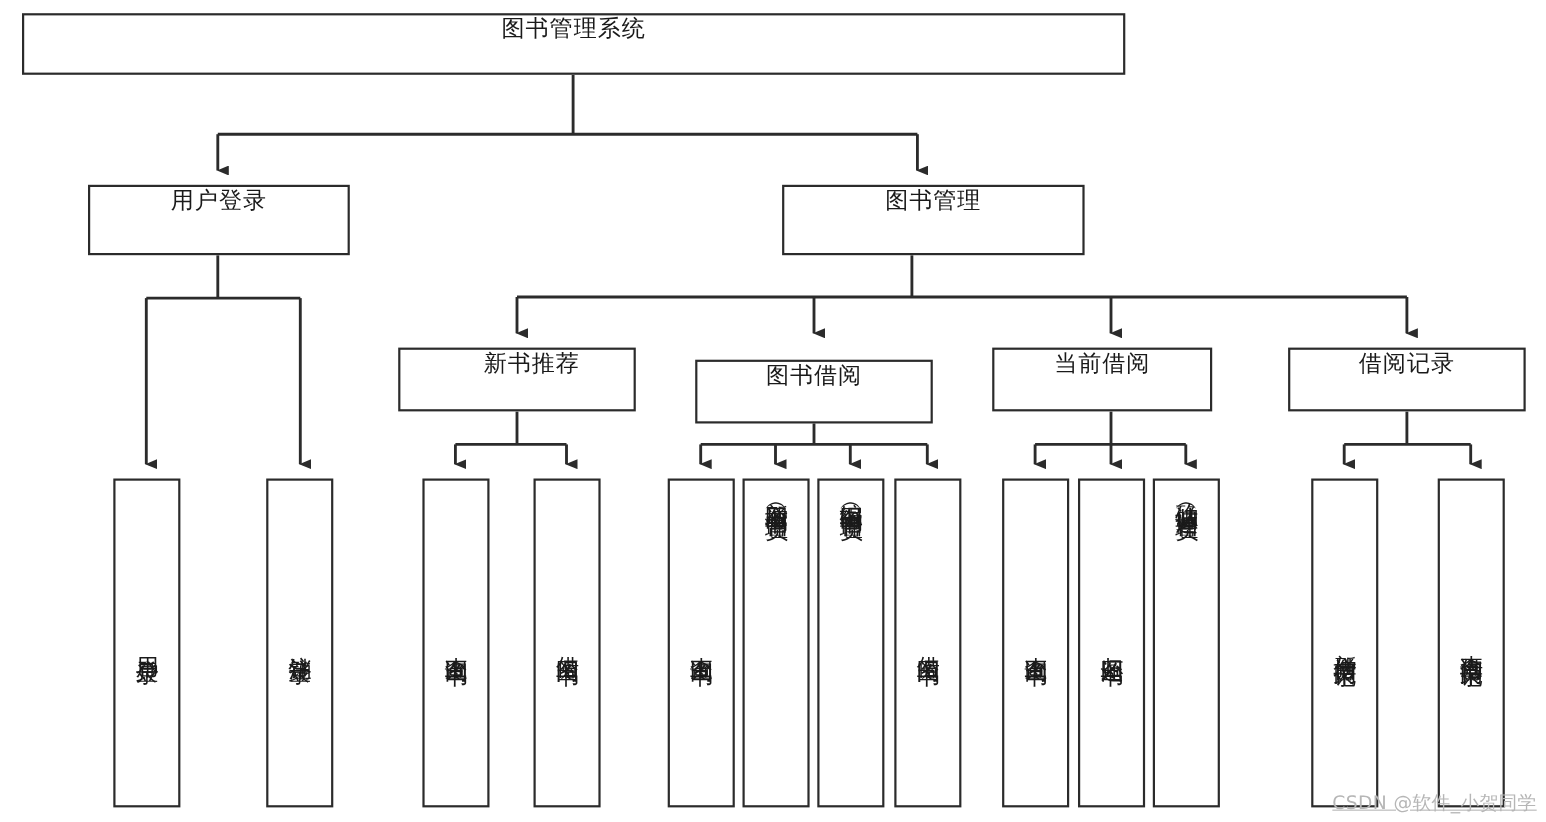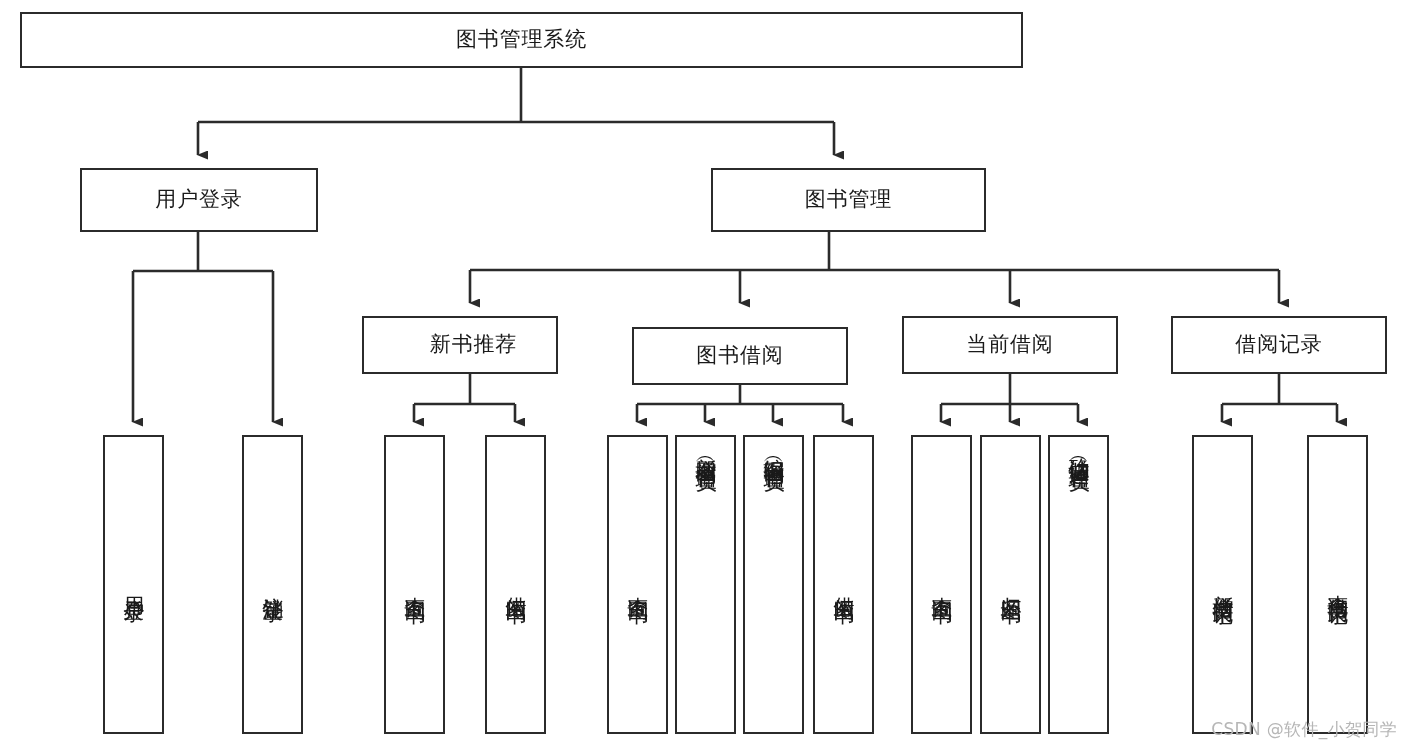--- a/index.html
+++ b/index.html
@@ -26,21 +26,21 @@
     width: 1405px;
     height: 747px;
     pointer-events: none;
   }
   .node {
     position: absolute;
     box-sizing: border-box;
     border: 2px solid #2b2b2b;
     background: #ffffff;
     display: flex;
-    align-items: center;
+    align-items: flex-start;
     justify-content: center;
     color: #1a1a1a;
   }
   .node-label {
     display: block;
     text-align: center;
     letter-spacing: 0.04em;
   }
   
   .node.horizontal .node-label {
@@ -69,20 +69,21 @@
     padding-top: 0;
   }
   .watermark {
     position: absolute;
     right: 8px;
     bottom: 6px;
     font-size: 17px;
     color: #b6b6b6;
     white-space: nowrap;
     letter-spacing: 0.02em;
+    text-decoration: underline;
   }
 </style>
 </head>
 <body>
 
 <div id="diagram-root">
 
   <svg class="edges" viewBox="0 0 1405 747">
     <defs>
       <marker id="arrow" markerWidth="9" markerHeight="11" refX="4.5" refY="10" orient="auto" markerUnits="userSpaceOnUse">
@@ -137,27 +138,27 @@
     <span class="node-label">图书管理系统</span>
   </div>
 
   <div class="node horizontal" style="left:80px; top:168px; width:238px; height:64px;">
     <span class="node-label">用户登录</span>
   </div>
   <div class="node horizontal" style="left:711px; top:168px; width:275px; height:64px;">
     <span class="node-label">图书管理</span>
   </div>
 
-  <div class="node horizontal" style="left:362px; top:316px; width:196px; height:58px;padding-left:27px;">
+  <div class="node horizontal" style="left:362px; top:316px; width:216px; height:58px;padding-left:27px;">
     <span class="node-label">新书推荐</span>
   </div>
   <div class="node horizontal" style="left:632px; top:316px; width:216px; height:58px;margin-top:11px;">
     <span class="node-label">图书借阅</span>
   </div>
-  <div class="node horizontal" style="left:902px; top:316px; width:216px; height:58px;">
+  <div class="node horizontal" style="left:902px; top:316px; width:200px; height:58px;">
     <span class="node-label">当前借阅</span>
   </div>
   <div class="node horizontal" style="left:1171px; top:316px; width:216px; height:58px;">
     <span class="node-label">借阅记录</span>
   </div>
 
   <div class="node vertical center-text" style="left:103px; top:435px; width:61px; height:299px;">
     <span class="node-label">用户登录</span>
   </div>
   <div class="node vertical center-text" style="left:242px; top:435px; width:61px; height:299px;">

